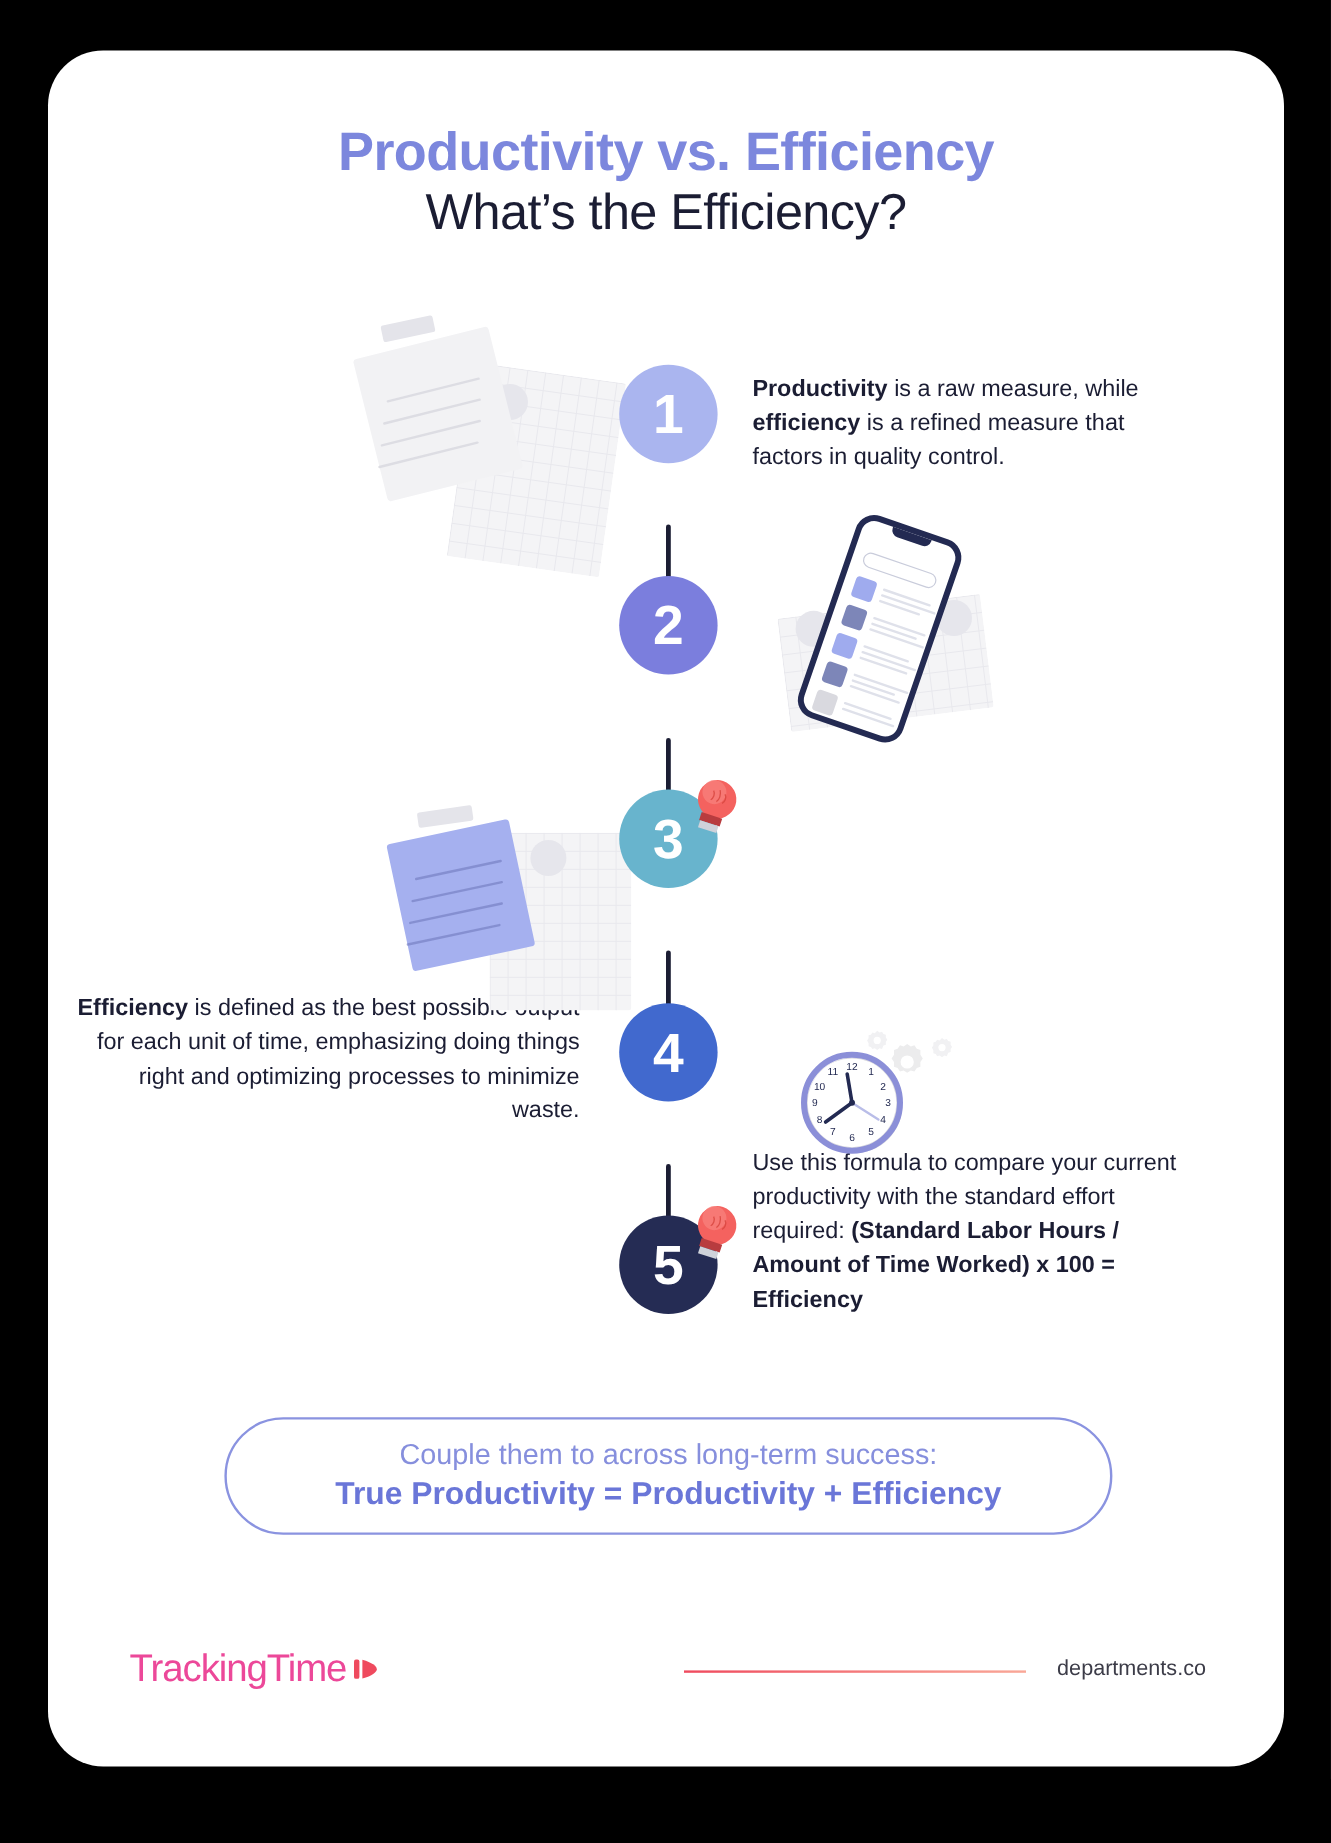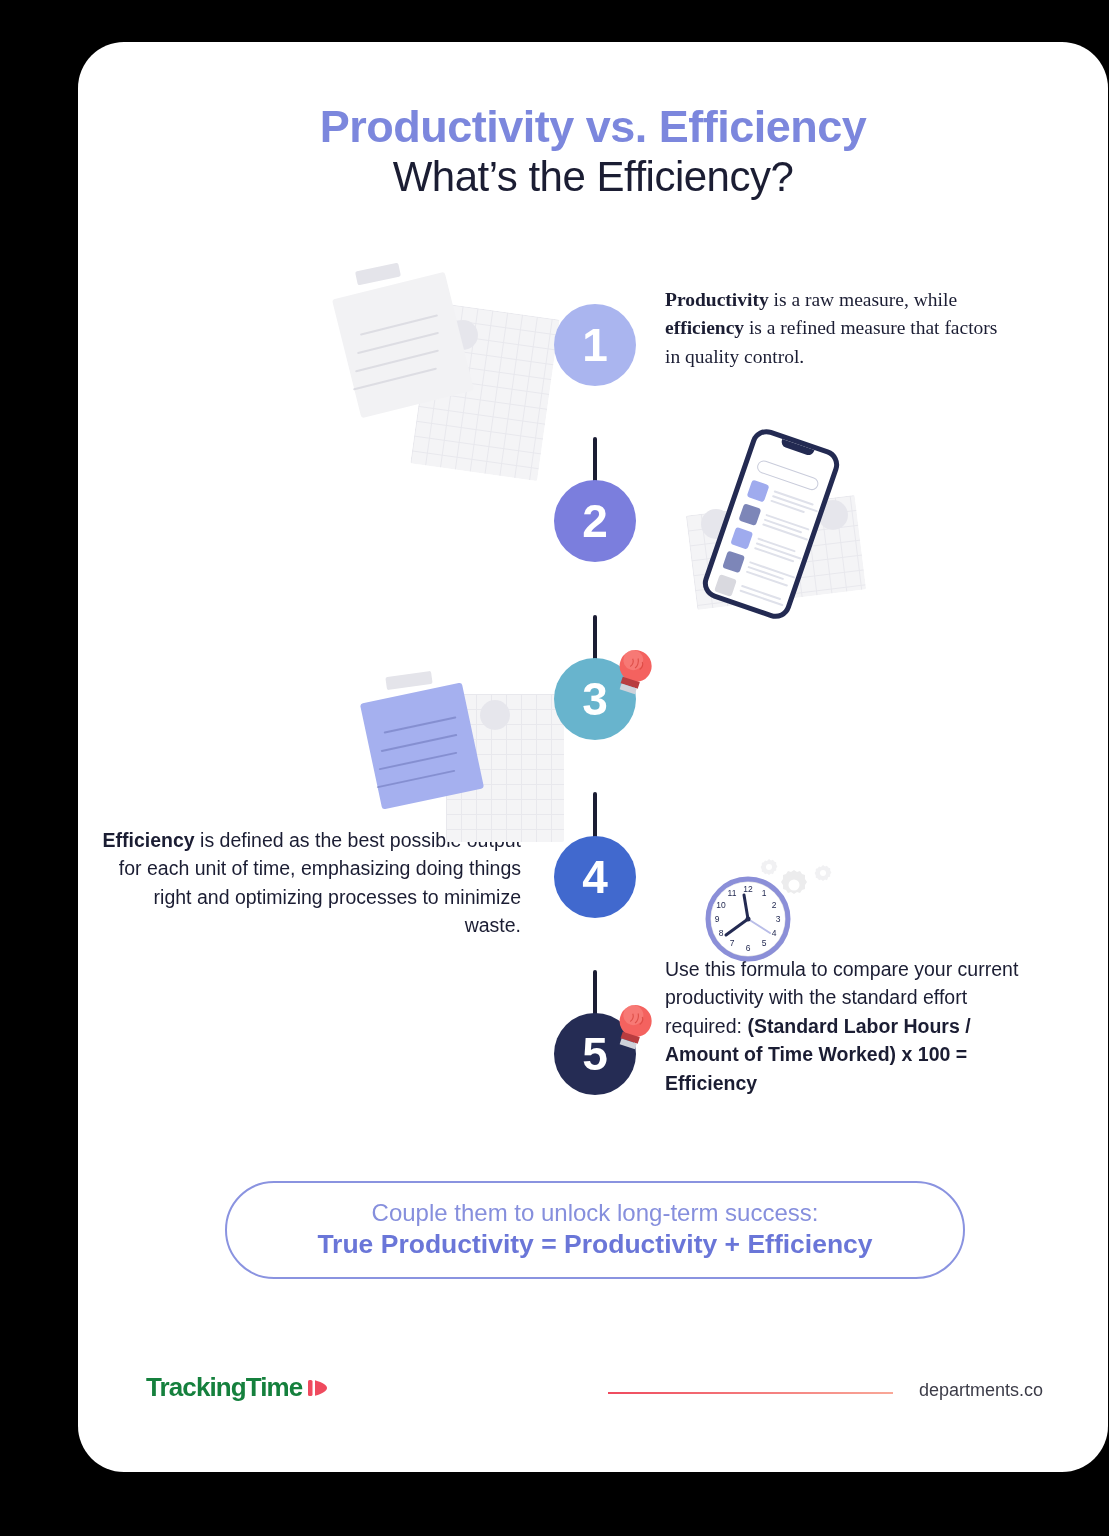--- a/index.html
+++ b/index.html
@@ -9,21 +9,20 @@
     font-family: "Liberation Sans", sans-serif;
     overflow: hidden;
   }
   .canvas {
     position: absolute;
     left: 40px; top: 42px;
     width: 1030px; height: 1430px;
     background: #ffffff;
     border-radius: 46px;
     overflow: hidden;
-    margin-left: 38px;
   }
 
   
   .title-block { position: absolute; left: 0; top: 60px; width: 100%; text-align: center; }
   .title-line1 {
     font-size: 45px; font-weight: 700; letter-spacing: -0.5px;
     color: #7c87dd;
     line-height: 1.12;
   }
   .title-line2 {
@@ -136,21 +135,21 @@
   .callout-top { font-size: 24px; color: #868fdd; font-weight: 400; line-height: 1.25; }
   .callout-bottom { font-size: 26.5px; color: #6a76d8; font-weight: 700; line-height: 1.25; }
 
   
   .footer { position: absolute; left: 0; bottom: 60px; width: 100%; height: 40px; }
   .logo {
     position: absolute; left: 68px; top: 0;
     display: flex; align-items: center; gap: 6px;
   }
   .logo-text {
-    font-size: 26px; font-weight: 700; color: #15803d; letter-spacing: -0.9px;
+    font-size: 32px; font-weight: 400; color: #ec4899; letter-spacing: -0.9px;
   }
   .logo-mark { display: flex; align-items: center; }
   .footer-rule {
     position: absolute; left: 530px; top: 20px; width: 285px; height: 2px;
     background: linear-gradient(to right, #ef4a5e, #f9a898);
   }
   .footer-url {
     position: absolute; right: 65px; top: 8px;
     font-size: 18px; color: #3c3c48; font-weight: 400;
   }
@@ -265,21 +264,21 @@
   </div>
 
   <div class="connector" style="top:395px; height:55px;"></div>
   <div class="connector" style="top:573px; height:55px;"></div>
   <div class="connector" style="top:750px; height:55px;"></div>
   <div class="connector" style="top:928px; height:55px;"></div>
 
   <div class="circle" style="left:476px; top:262px; background:#aab5ef;">
     <span>1</span>
   </div>
-  <div class="body-text text-left" style="left:587px; top:244px; width:335px;font-family:Liberation Serif, serif;">
+  <div class="body-text text-left" style="left:587px; top:268px; width:335px;">
     <b>Productivity</b><span> is a raw measure, while </span><b>efficiency</b><span> is a refined measure that factors in quality control.</span>
   </div>
 
   <div class="circle" style="left:476px; top:438px; background:#7b7edd;">
     <span>2</span>
   </div>
 
   <div class="circle" style="left:476px; top:616px; background:#68b4cd;">
     <span>3</span>
   </div>
@@ -314,21 +313,21 @@
       <g stroke="#d8463f" stroke-width="1.1" fill="none" opacity=".85">
         <path d="M18 14c2 2 2 6 0 8M23 12c2 3 2 8 0 10M28 14c2 2 2 6 0 8"></path>
       </g>
     </g>
   </svg>
   <div class="body-text text-left" style="left:587px; top:913px; width:355px;">
     <span>Use this formula to compare your current productivity with the standard effort required: </span><b>(Standard Labor Hours / Amount of Time Worked) x 100 = Efficiency</b>
   </div>
 
   <div class="callout">
-    <div class="callout-top">Couple them to unlock long-term success:</div>
+    <div class="callout-top">Couple them to across long-term success:</div>
     <div class="callout-bottom">True Productivity = Productivity + Efficiency</div>
   </div>
 
   <div class="footer">
     <div class="logo">
       <span class="logo-text">TrackingTime</span>
       <span class="logo-mark">
         <svg width="20" height="22" viewBox="0 0 20 22">
           <rect x="0" y="3" width="4.5" height="16" rx="1.6" fill="#ef4a5e"></rect>
           <path d="M7 3.2 C15 5.5 19 8.5 19 11 C19 13.5 15 16.5 7 18.8 Z" fill="#ef4a5e"></path>

